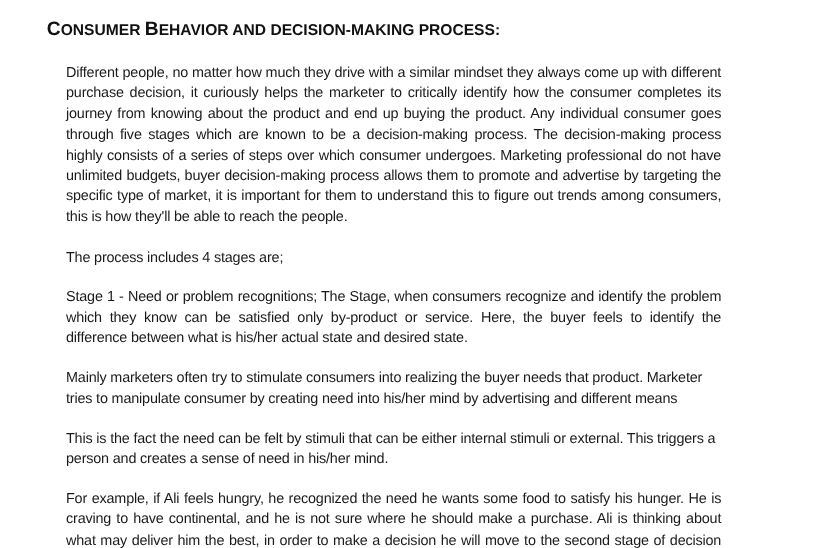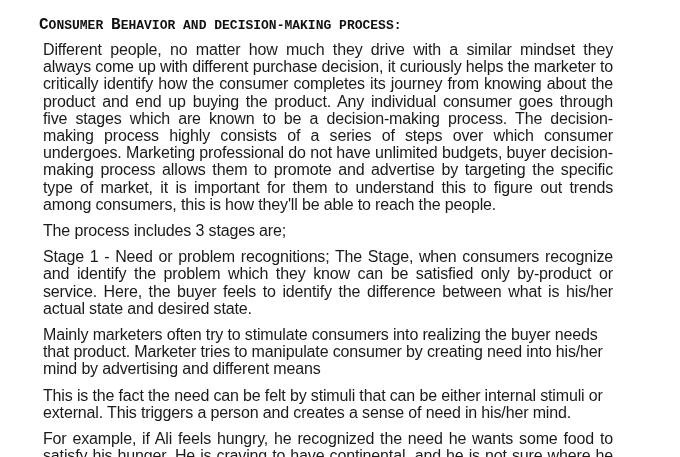--- a/index.html
+++ b/index.html
@@ -6,41 +6,40 @@
   body { width: 680px; height: 457px; overflow: hidden; position: relative; }
   .page {
     position: absolute; left: 39px; top: 14px; width: 578px;
     font-family: "Liberation Sans", sans-serif;
     color: #1a1a1a;
   }
   .heading {
     font-weight: bold; font-size: 15px; letter-spacing: 0px;
     margin: 0 0 2px 0; line-height: 22px; color: #111;
     white-space: nowrap;
-    font-family: Liberation Mono, monospace;
   }
   .heading .big { font-size: 16px; }
   .heading .sc { font-size: 13px; }
   p {
-    margin: 4px; font-size: 16px; line-height: 17.2px;
+    margin: 16px; font-size: 12px; line-height: 17.2px;
     text-align: justify; letter-spacing: -0.15px;
   }
   p.left { text-align: left; }
   .gap { margin-top: 9px; }
   b { font-weight: normal; }
 </style>
 </head>
 <body>
 
 <div class="page">
   <div class="heading"><span class="big">C</span><span class="sc">ONSUMER </span><span class="big">B</span><span class="sc">EHAVIOR AND DECISION-MAKING PROCESS:</span></div>
 
   <p>Different people, no matter how much they drive with a similar mindset they always come up with different purchase decision, it curiously helps the marketer to critically identify how the consumer completes its journey from knowing about the product and end up buying the product. Any individual consumer goes through five stages which are known to be a decision-making process. The decision-making process highly consists of a series of steps over which consumer undergoes. Marketing professional do not have unlimited budgets, buyer decision-making process allows them to promote and advertise by targeting the specific type of market, it is important for them to understand this to figure out trends among consumers, this is how they'll be able to reach the people.</p>
 
-  <p class="left gap">The process includes 3 stages are;</p>
+  <p class="left gap">The process includes 4 stages are;</p>
 
   <p class="gap"><b>Stage 1 - Need or problem recognitions</b><span>; The Stage, when consumers recognize and identify the problem which they know can be satisfied only by-product or service. Here, the buyer feels to identify the difference between what is his/her actual state and desired state.</span></p>
 
   <p class="left gap">Mainly marketers often try to stimulate consumers into realizing the buyer needs that product. Marketer tries to manipulate consumer by creating need into his/her mind by advertising and different means</p>
 
   <p class="left gap">This is the fact the need can be felt by stimuli that can be either internal stimuli or external. This triggers a person and creates a sense of need in his/her mind.</p>
 
   <p class="gap">For example, if Ali feels hungry, he recognized the need he wants some food to satisfy his hunger. He is craving to have continental, and he is not sure where he should make a purchase. Ali is thinking about what may deliver him the best, in order to make a decision he will move to the second stage of decision making.</p>
 
   <p class="left gap"><b>Stage 3 - Search for Information:</b></p>

